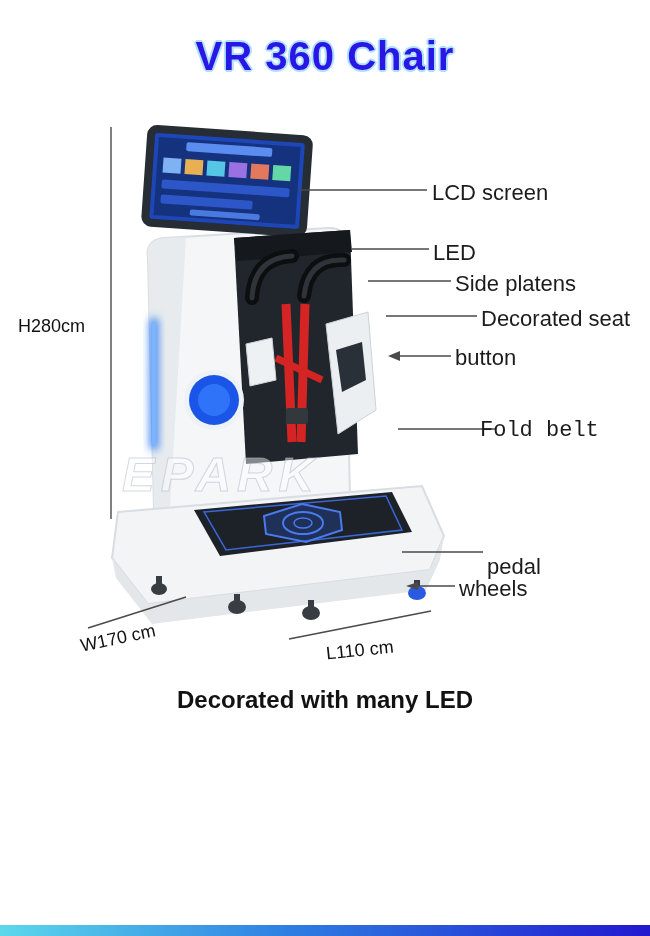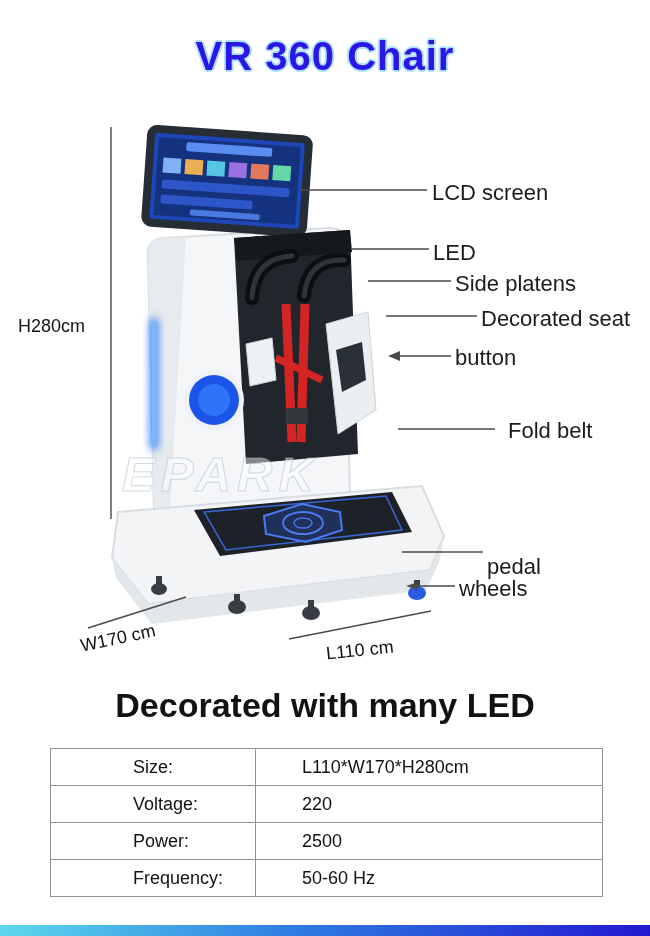--- a/index.html
+++ b/index.html
@@ -15,40 +15,40 @@
 
   .machine { position:absolute; left:100px; top:112px; width:350px; height:530px; }
   .lines   { position:absolute; left:0; top:0; width:650px; height:936px; pointer-events:none; }
 
   .co  { position:absolute; font-size:22px; color:#1c1c1c; white-space:nowrap; }
   .co-0 { left:432px; top:180px; }
   .co-1 { left:433px; top:240px; }
   .co-2 { left:455px; top:271px; }
   .co-3 { left:481px; top:306px; }
   .co-4 { left:455px; top:345px; }
-  .co-5 { left:508px; top:418px; }
+  .co-5 { left:480px; top:418px;font-family:Liberation Mono, monospace; }
   .co-6 { left:487px; top:554px;text-align:right; }
   .co-7 { left:459px; top:576px; }
   .co-8 { left:455px; top:600px; }
 
   .dim { position:absolute; font-size:18px; color:#111111; white-space:nowrap; }
   .dim-h { left:18px;  top:316px; }
   .dim-w { left:80px;  top:628px; transform:rotate(-12deg); }
   .dim-l { left:326px; top:640px; transform:rotate(-6deg); }
 
   .watermark {
     position:absolute; left:122px; top:446px;
     font-size:49px; font-weight:bold; font-style:italic; letter-spacing:6px;
     color:rgba(255,255,255,0.45); -webkit-text-stroke:1px rgba(175,185,200,0.55);
     pointer-events:none;
   }
 
   .subtitle {
     position:absolute; top:686px; left:0; width:100%;
-    text-align:center; font-size:34px; font-weight:600; color:#121212;
+    text-align:center; font-size:24px; font-weight:600; color:#121212;
   }
 
   .specs {
     position:absolute; left:50px; top:748px; width:553px;
     border-collapse:collapse; font-size:18px; color:#121212;
   }
   .specs td { border:1px solid #8f9498; height:37px; }
   .specs td.k { width:205px; padding-left:82px; }
   .specs td.v { padding-left:46px; }
 
@@ -181,36 +181,16 @@
   <div class="co co-5">Fold belt</div>
   <div class="co co-6">pedal</div>
   <div class="co co-7">wheels</div>
 
   <div class="dim dim-h">H280cm</div>
   <div class="dim dim-w">W170 cm</div>
   <div class="dim dim-l">L110  cm</div>
 
   <h2 class="subtitle">Decorated with many LED</h2>
 
-  <table class="specs">
-    <tbody>
-      <tr>
-        <td class="k">Size:</td>
-        <td class="v">L110*W170*H280cm</td>
-      </tr>
-      <tr>
-        <td class="k">Voltage:</td>
-        <td class="v">220</td>
-      </tr>
-      <tr>
-        <td class="k">Power:</td>
-        <td class="v">2500</td>
-      </tr>
-      <tr>
-        <td class="k">Frequency:</td>
-        <td class="v">50-60 Hz</td>
-      </tr>
-    </tbody>
-  </table>
 
   <div class="footer-bar"></div>
 
 </div>
 
 </body></html>

